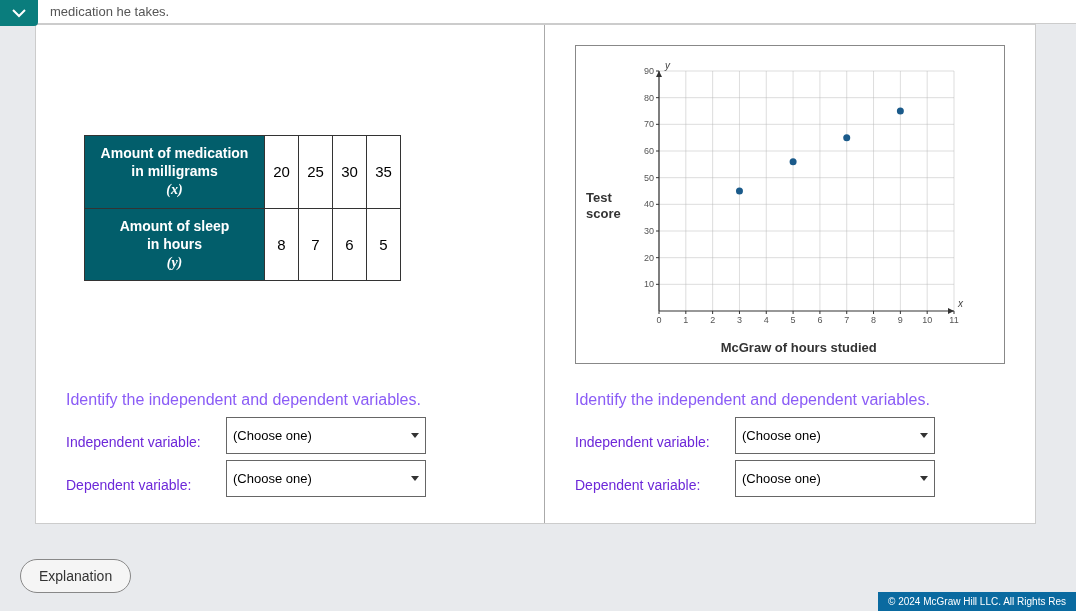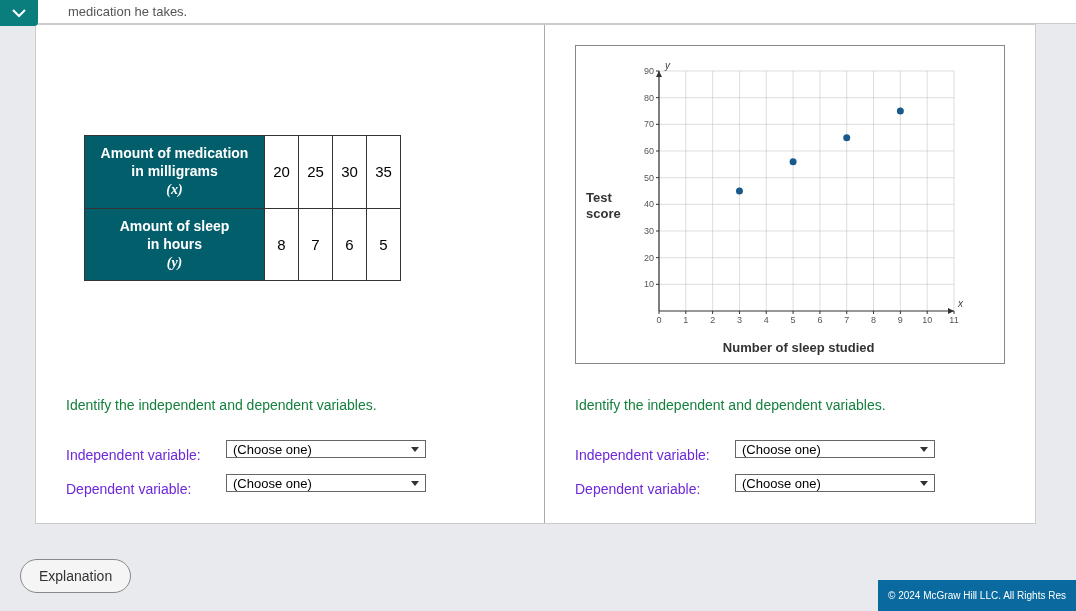--- a/index.html
+++ b/index.html
@@ -1,47 +1,47 @@
 <!DOCTYPE html>
 <html><head>
   <meta charset="utf-8">
   <style>
     * { box-sizing: border-box; margin: 0; padding: 0; }
     body { font-family: Arial, sans-serif; background: #e8eaed; width: 1076px; height: 611px; overflow: hidden; position: relative; }
-    .top-bar { background: #fff; padding: 4px 68px; font-size: 13px; color: #555; border-bottom: 1px solid #ccc; }
+    .top-bar { background: #fff; padding: 4px 50px; font-size: 13px; color: #555; border-bottom: 1px solid #ccc; }
     .checkmark-tab { position: absolute; left: 0; top: 0; width: 38px; height: 26px; background: #0a7d7d; display: flex; align-items: center; justify-content: center; color: #fff; border-bottom-right-radius: 4px; }
     .main-content { display: flex; background: #fff; margin: 0 40px 0 35px; height: 500px; border: 1px solid #ccc; }
     .left-panel, .right-panel { flex: 1; padding: 20px 30px; position: relative; }
     .left-panel { border-right: 1px solid #aaa; padding-left: 48px; }
     
     .data-table { border-collapse: collapse; margin-top: 90px; }
     .data-table th { background: #025e6b; color: #fff; font-weight: bold; font-size: 14px; padding: 8px 6px; border: 1px solid #333; text-align: center; line-height: 1.3; }
     .data-table td { border: 1px solid #333; padding: 10px 8px; text-align: center; font-size: 15px; background: #fff; min-width: 34px; }
     .row-header { width: 180px; }
     .italic { font-style: italic; font-family: 'Times New Roman', serif; }
     
     .question-area { position: absolute; bottom: 20px; left: 30px; right: 30px; }
-    .prompt-text { font-size: 14px; color: #15803d; margin-bottom: 22px; }
+    .prompt-text { font-size: 16px; color: #8b5cf6; margin-bottom: 8px; }
     .var-row { display: flex; align-items: center; margin-bottom: 6px; font-size: 14px; }
     .var-label { width: 160px; color: #6d28d9; margin-top: 12px; }
-    .select-box { border: 1px solid #666; padding: 2px 6px; font-size: 13px; background: #fff; min-width: 200px; height: 18px; display: flex; align-items: center; justify-content: space-between; cursor: pointer; }
+    .select-box { border: 1px solid #666; padding: 2px 6px; font-size: 13px; background: #fff; min-width: 200px; height: 37px; display: flex; align-items: center; justify-content: space-between; cursor: pointer; }
     .select-box::after { content: ""; width: 0; height: 0; border-left: 4px solid transparent; border-right: 4px solid transparent; border-top: 5px solid #333; margin-left: 8px; }
     
     .chart-container { position: relative; margin-top: 0px; }
     .chart-wrap { display: flex; align-items: center; gap: 8px; border: 1px solid #888; padding: 10px 10px 8px 10px; }
     .ylabel { font-size: 13px; font-weight: bold; color: #333; line-height: 1.2; }
     .chart-area { position: relative; }
     svg { display: block; }
     .xlabel { font-size: 13px; font-weight: bold; color: #333; text-align: center; margin-top: 4px; }
     
     .bottom-bar { position: absolute; bottom: 18px; left: 20px; right: 0; display: flex; align-items: flex-end; gap: 20px; }
     .btn { border-radius: 20px; padding: 8px 18px; font-size: 14px; cursor: pointer; border: 1px solid #888; }
     .btn-explanation { background: #f5f5f5; color: #333; }
     .btn-check { background: #0a4a5a; color: #fff; border-color: #0a4a5a; font-weight: bold; }
-    .copyright { position: absolute; bottom: 0; right: 0; background: #0a6aa0; color: #fff; font-size: 10px; padding: 10px 10px; }
+    .copyright { position: absolute; bottom: 0; right: 0; background: #0a6aa0; color: #fff; font-size: 10px; padding: 4px 10px; }
     .tick-text { font-size: 9px; fill: #555; }
     .axis-label-top { font-size: 10px; fill: #444; font-style: italic; }
   </style>
 </head>
 <body>
 
 <div class="checkmark-tab">
   <svg width="16" height="16" viewBox="0 0 16 16">
       <path d="M2 5 L8 11 L14 5" stroke="#fff" stroke-width="2" fill="none"></path>
     </svg>
@@ -169,21 +169,21 @@
               <line x1="27" y1="41.666666666666686" x2="30" y2="41.666666666666686" stroke="#333"></line>
               <text class="tick-text" x="25" y="18" text-anchor="end">90</text>
               <line x1="27" y1="15" x2="30" y2="15" stroke="#333"></line>
               <text class="axis-label-top" x="36" y="13">y</text>
               <text class="axis-label-top" x="329" y="251">x</text>
               <circle cx="110.45454545454545" cy="135" r="3.5" fill="#1a5a8a"></circle>
               <circle cx="164.0909090909091" cy="105.66666666666666" r="3.5" fill="#1a5a8a"></circle>
               <circle cx="217.72727272727272" cy="81.66666666666666" r="3.5" fill="#1a5a8a"></circle>
               <circle cx="271.3636363636364" cy="55" r="3.5" fill="#1a5a8a"></circle>
             </svg>
-          <div class="xlabel">Number of sleep studied</div>
+          <div class="xlabel">McGraw of hours studied</div>
         </div>
       </div>
     </div>
 
     <div class="question-area">
       <div class="prompt-text">Identify the independent and dependent variables.</div>
       <div class="var-row">
         <span class="var-label">Independent variable:</span>
         <div class="select-box">
             <span>(Choose one)</span>

